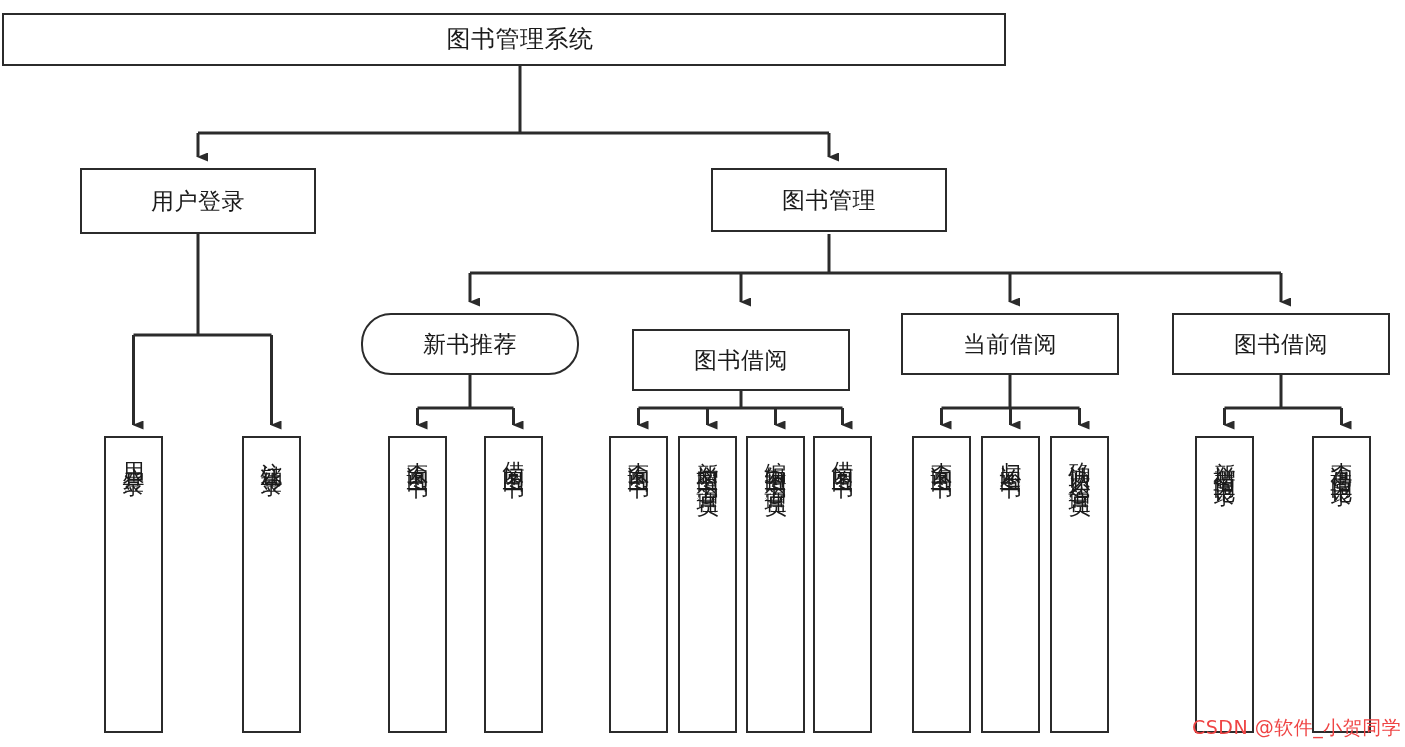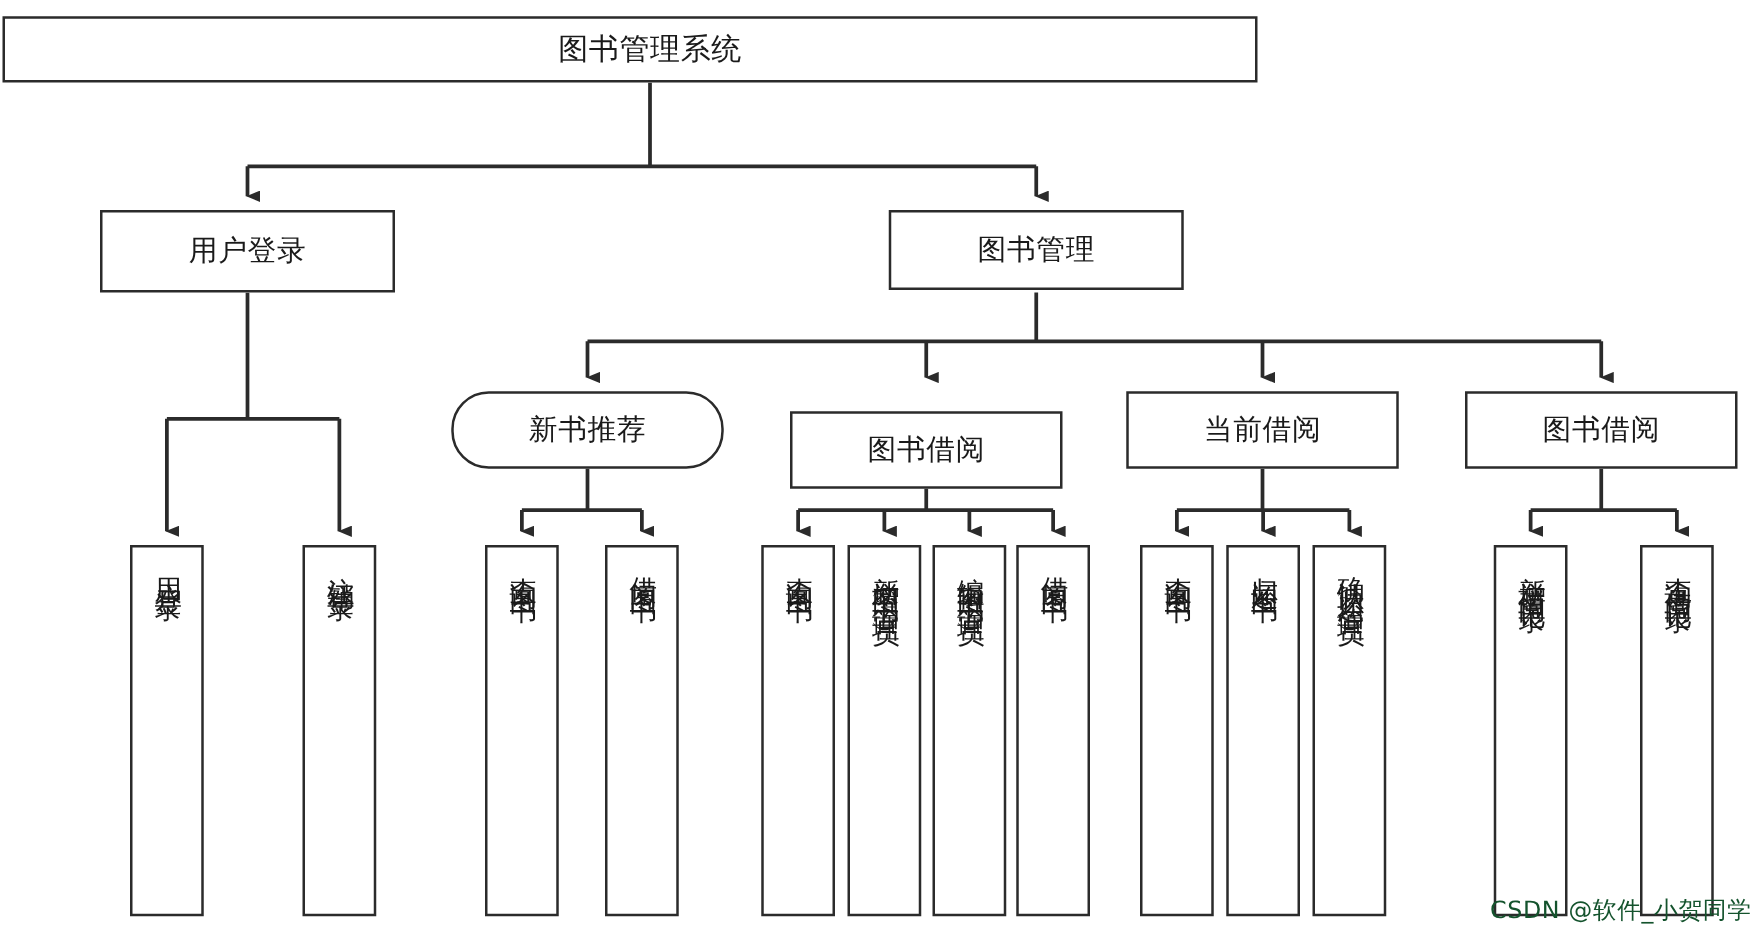--- a/index.html
+++ b/index.html
@@ -55,21 +55,21 @@
     writing-mode: vertical-rl;
     text-orientation: upright;
     font-size: 22px;
     letter-spacing: 5px;
     line-height: 1;
     margin: 0 auto;
   }
   .node.root .label { font-size: 24px; }
   .watermark {
     position: absolute;
-    color: #14532d;
+    color: #ef4444;
     font-size: 19px;
     white-space: nowrap;
     z-index: 3;
     letter-spacing: 0.5px;
   }
 </style>
 </head>
 <body>
 
 <div id="diagram-root">

